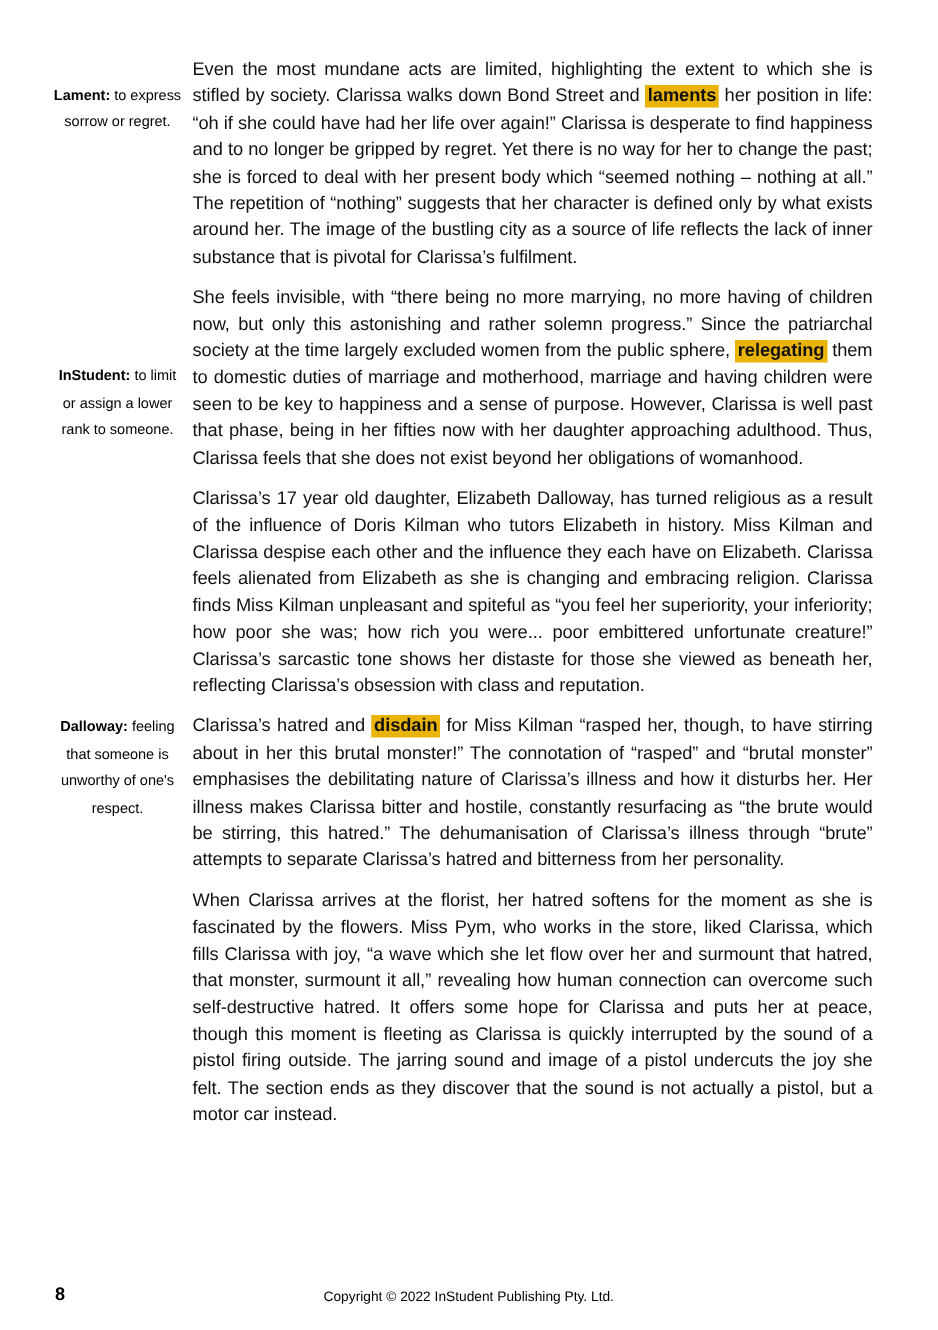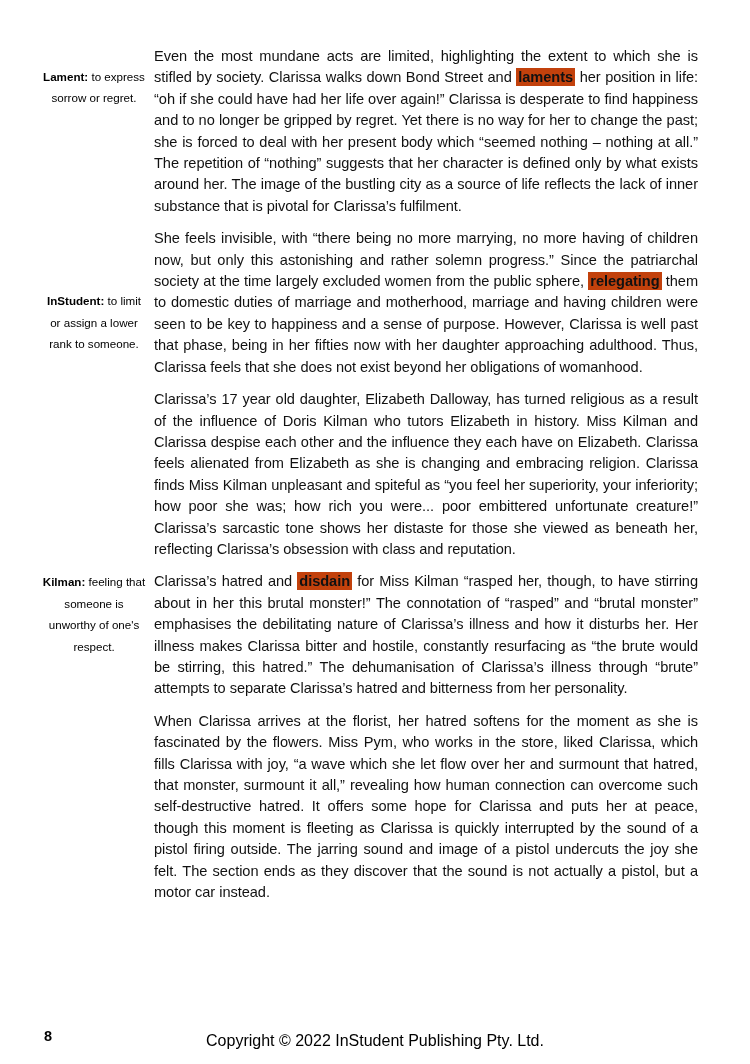--- a/index.html
+++ b/index.html
@@ -65,21 +65,21 @@
     text-align: center;
     color: #000000;
   }
   .definition .term {
     font-weight: bold;
   }
 
   
   .hl {
     font-weight: bold;
-    background: #c2410c;
+    background: #eab308;
     padding: 1px 2px 1px 2px;
   }
 
   
   .footer {
     position: absolute;
     left: 0;
     top: 1022px;
     width: 750px;
     height: 40px;
@@ -91,21 +91,21 @@
     font-size: 14.5px;
     font-weight: bold;
     color: #000;
   }
   .copyright {
     position: absolute;
     left: 0;
     top: 10px;
     width: 750px;
     text-align: center;
-    font-size: 16px;
+    font-size: 11px;
     color: #000;
   }
 </style>
 </head>
 <body>
 
 <div class="page">
 
   <div class="content">
 
@@ -122,21 +122,21 @@
       </div>
       <div class="para"><span>She feels invisible, with “there being no more marrying, no more having of children now, but only this astonishing and rather solemn progress.”  Since the patriarchal society at the time largely excluded women from the public sphere, </span><span class="hl">relegating</span><span> them to domestic duties of marriage and motherhood, marriage and having children were seen to be key to happiness and a sense of purpose. However, Clarissa is well past that phase, being in her fifties now with her daughter approaching adulthood. Thus, Clarissa feels that she does not exist beyond her obligations of womanhood.</span></div>
     </div>
 
     <div class="block">
       <div class="para">Clarissa’s 17 year old daughter, Elizabeth Dalloway, has turned religious as a result of the influence of Doris Kilman who tutors Elizabeth in history. Miss Kilman and Clarissa despise each other and the influence they each have on Elizabeth.   Clarissa feels alienated from Elizabeth as she is changing and embracing religion.  Clarissa finds Miss Kilman unpleasant and spiteful as “you feel her superiority, your inferiority; how poor she was; how rich you were... poor embittered unfortunate creature!”  Clarissa’s sarcastic tone shows her distaste for those she viewed as beneath her, reflecting Clarissa’s obsession with class and reputation.</div>
     </div>
 
     <div class="block">
       <div class="definition" style="top:0px;">
-        <span class="term">Kilman:</span><span> feeling that someone is unworthy of one's respect.</span>
+        <span class="term">Dalloway:</span><span> feeling that someone is unworthy of one's respect.</span>
       </div>
       <div class="para"><span>Clarissa’s hatred and </span><span class="hl">disdain</span><span> for Miss Kilman “rasped her, though, to have stirring about in her this brutal monster!”  The connotation of “rasped” and “brutal monster” emphasises the debilitating nature of Clarissa’s illness and how it disturbs her.  Her illness makes Clarissa bitter and hostile, constantly resurfacing as “the brute would be stirring, this hatred.”  The dehumanisation of Clarissa’s illness through “brute” attempts to separate Clarissa’s hatred and bitterness from her personality.</span></div>
     </div>
 
     <div class="block">
       <div class="para">When Clarissa arrives at the florist, her hatred softens for the moment as she is fascinated by the flowers. Miss Pym, who works in the store, liked Clarissa, which fills Clarissa with joy, “a wave which she let flow over her and surmount that hatred, that monster, surmount it all,” revealing how human connection can overcome such self-destructive hatred.  It offers some hope for Clarissa and puts her at peace, though this moment is fleeting as Clarissa is quickly interrupted by the sound of a pistol firing outside. The jarring sound and image of a pistol undercuts the joy she felt.  The section ends as they discover that the sound is not actually a pistol, but a motor car instead.</div>
     </div>
 
   </div>
 

